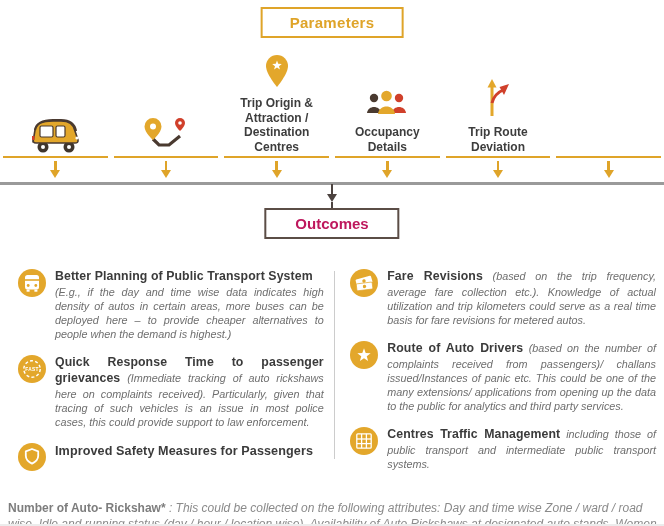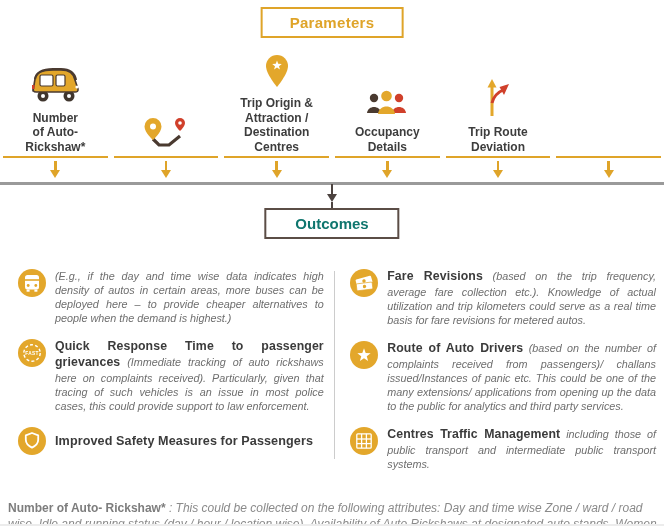--- a/index.html
+++ b/index.html
@@ -27,30 +27,30 @@
 
   .gray-line { position:absolute; top:182px; left:0; right:0; height:2.5px; background:#9a9a9a; }
 
   .center-arrow { position:absolute; top:184px; left:50%; transform:translateX(-50%);
     display:flex; flex-direction:column; align-items:center; }
   .stem-dark { width:2px; height:10px; background:#4c4340; }
   .tri-dark { width:0; height:0; border-left:5.5px solid transparent; border-right:5.5px solid transparent; border-top:8px solid #4c4340; }
   .stem-thin { width:1.5px; height:7px; background:#4c4340; }
 
   .outcomes-title { position:absolute; top:208px; left:50%; transform:translateX(-50%);
-    border:2px solid #5b4d46; padding:5px 29px; color:#0f766e; font-size:15px; font-weight:bold;
+    border:2px solid #5b4d46; padding:5px 29px; color:#be185d; font-size:15px; font-weight:bold;
     background:#fff; }
 
   
   .outcomes { position:absolute; top:263px; left:0; right:0; height:200px; display:flex; }
   .o-col { flex:1; padding:6px 10px 0 18px; }
   .o-col.right { padding:6px 8px 0 15px; }
   .o-divider { width:1.5px; background:#cccccc; margin:8px 0 4px 0; }
   .o-item { display:flex; gap:9px; margin-bottom:14px; }
-  .o-item.center { align-items:center; margin-bottom:4px; }
+  .o-item.center { align-items:flex-start; margin-bottom:4px; }
   .o-icon { flex:0 0 28px; height:28px; }
   .o-text { font-size:10.8px; color:#6e6e6e; font-style:italic; line-height:1.3; text-align:justify; }
   .o-head { font-style:normal; font-weight:bold; color:#3b3b3b; font-size:12.3px; letter-spacing:.1px; }
   .o-head.block { display:block; text-align:left; }
   .o-head.solo { font-size:12.6px; }
 
   
   .footnote { position:absolute; top:500px; left:8px; right:6px; font-size:12px; line-height:1.35; color:#8a8a8a; }
   .fn-label { font-weight:bold; color:#7d7d7d; }
   .fn-text { font-style:italic; }
@@ -75,23 +75,20 @@
           <circle cx="16" cy="31" r="2" fill="#fff"></circle>
         <circle cx="42" cy="31" r="5.5" fill="#3f352d"></circle>
           <circle cx="42" cy="31" r="2" fill="#fff"></circle>
         <path d="M6,26 l2,-12 q1,-9 18,-9 h8 q12,0 14,10 l3,9 q0.5,3 -3,3 H9 q-3.5,0 -3,-4 z" fill="#E3A72B" stroke="#4a3a30" stroke-width="1.6" stroke-linejoin="round"></path>
         <path d="M8,14 q2,-10 18,-10 h8 q13,0 15,11" stroke="#4a3a30" stroke-width="2.2" fill="none"></path>
         <rect x="13" y="10" width="13" height="11" rx="1.5" fill="#fff" stroke="#4a3a30" stroke-width="1.2"></rect>
         <rect x="29" y="10" width="9" height="11" rx="1.5" fill="#fff" stroke="#4a3a30" stroke-width="1.2"></rect>
         <rect x="5" y="20" width="2.5" height="4" fill="#d0402b"></rect>
         <circle cx="50" cy="22" r="1.6" fill="#fff"></circle>
       </svg>
-      <div class="param-label">Number
-of Auto-
-Rickshaw*</div>
     </div>
 
     <div class="param-col">
       <svg width="48" height="38" viewBox="0 0 48 38">
         <path d="M11,23 l6,6 h10 l11,-9" stroke="#4a3a30" stroke-width="3.2" fill="none"></path>
         <path d="M11,2 a8.5,8.5 0 0 1 8.5,8.5 C19.5,16.5 11,24 11,24 s-8.5,-7.5 -8.5,-13.5 A8.5,8.5 0 0 1 11,2 z" fill="#E3A72B"></path>
         <circle cx="11" cy="10.5" r="3" fill="#fff"></circle>
         <path d="M38,2 a5,5 0 0 1 5,5 c0,3.5 -5,8 -5,8 s-5,-4.5 -5,-8 a5,5 0 0 1 5,-5 z" fill="#d0402b"></path>
         <circle cx="38" cy="7" r="1.8" fill="#fff"></circle>
       </svg>
@@ -193,21 +190,21 @@
         <svg class="o-icon" viewBox="0 0 28 28">
           <circle cx="14" cy="14" r="14" fill="#E3A72B"></circle>
           <rect x="7" y="6" width="14" height="14.5" rx="2.5" fill="#fff"></rect>
           <line x1="7" y1="11" x2="21" y2="11" stroke="#E3A72B" stroke-width="1.6"></line>
           <circle cx="10.2" cy="16.5" r="1.4" fill="#E3A72B"></circle>
             <circle cx="17.8" cy="16.5" r="1.4" fill="#E3A72B"></circle>
           <rect x="8.6" y="20.5" width="3" height="2.2" fill="#fff"></rect>
             <rect x="16.4" y="20.5" width="3" height="2.2" fill="#fff"></rect>
         </svg>
         <p class="o-text">
-          <span>(E.g., if the day and time wise data indicates high density of autos in certain areas, more buses can be deployed here – to provide cheaper alternatives to people when the demand is highest.)</span>
+          <span class="o-head block">Better Planning of Public Transport System</span><span>(E.g., if the day and time wise data indicates high density of autos in certain areas, more buses can be deployed here – to provide cheaper alternatives to people when the demand is highest.)</span>
         </p>
       </div>
 
       <div class="o-item">
         <svg class="o-icon" viewBox="0 0 28 28">
           <circle cx="14" cy="14" r="14" fill="#E3A72B"></circle>
           <circle cx="14" cy="14" r="8.2" fill="none" stroke="#fff" stroke-width="1.4" stroke-dasharray="3 2.2"></circle>
           <text x="14" y="15.8" text-anchor="middle" class="fast-text">FAST</text>
         </svg>
         <p class="o-text">

